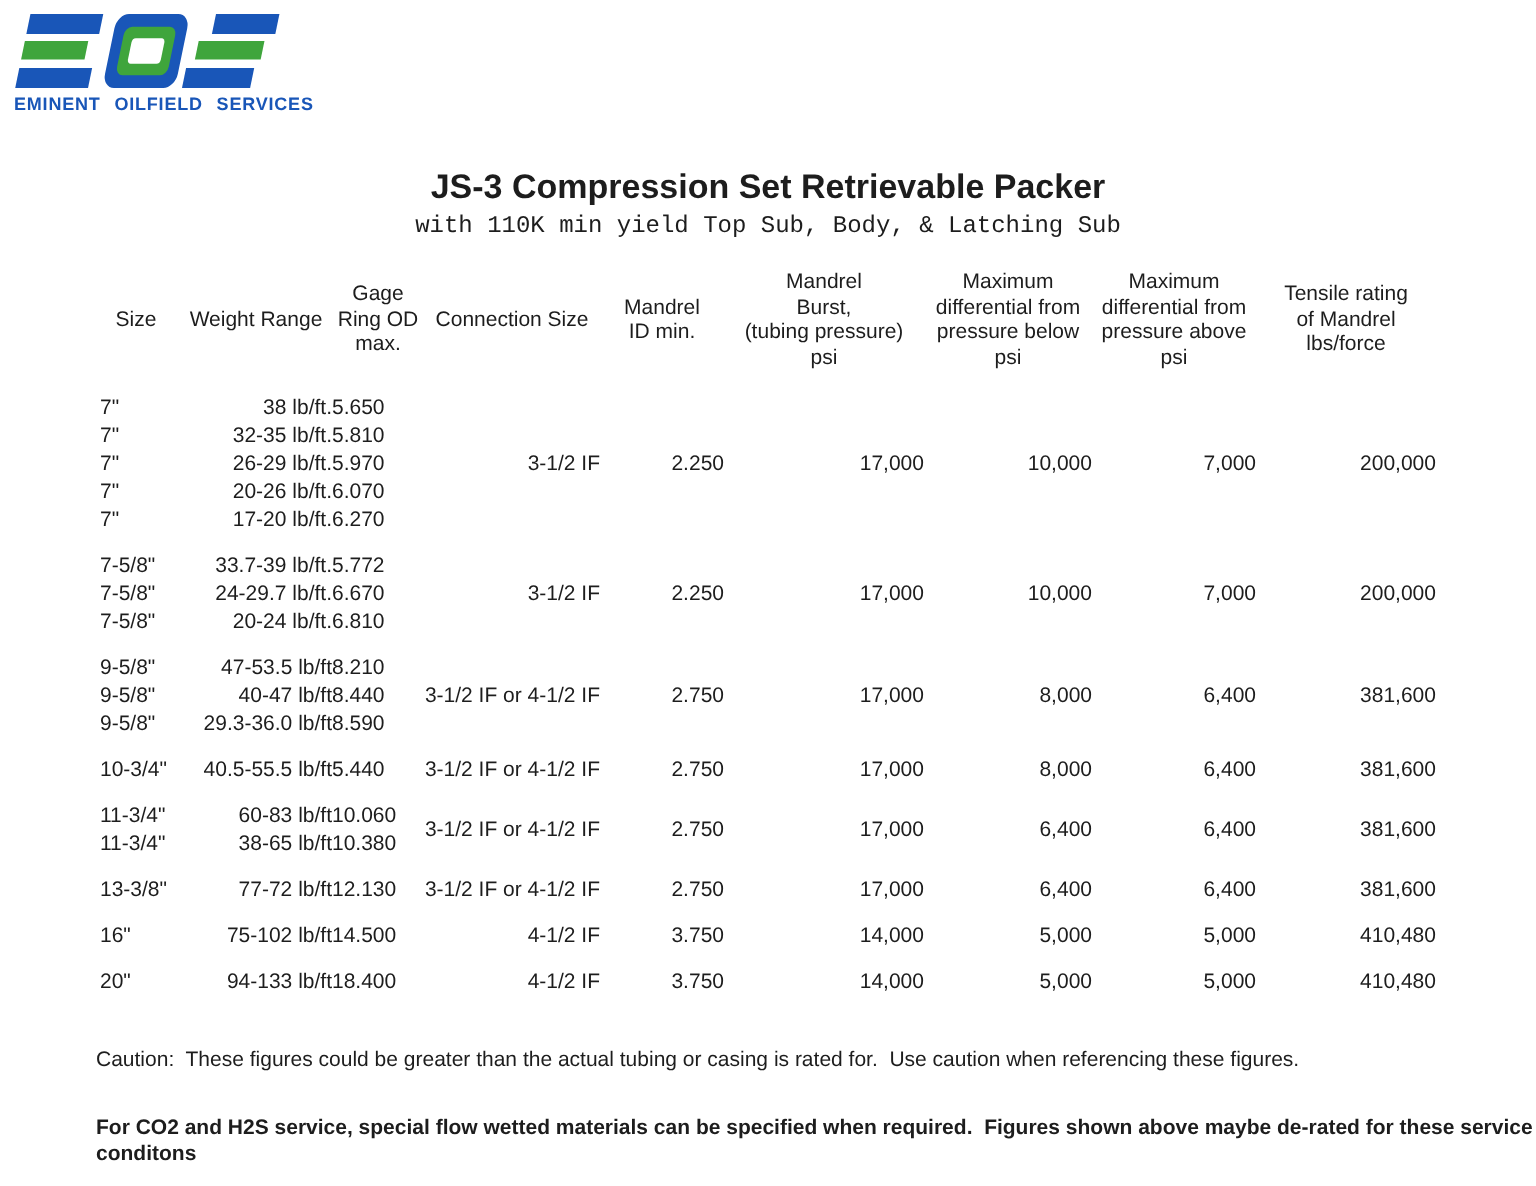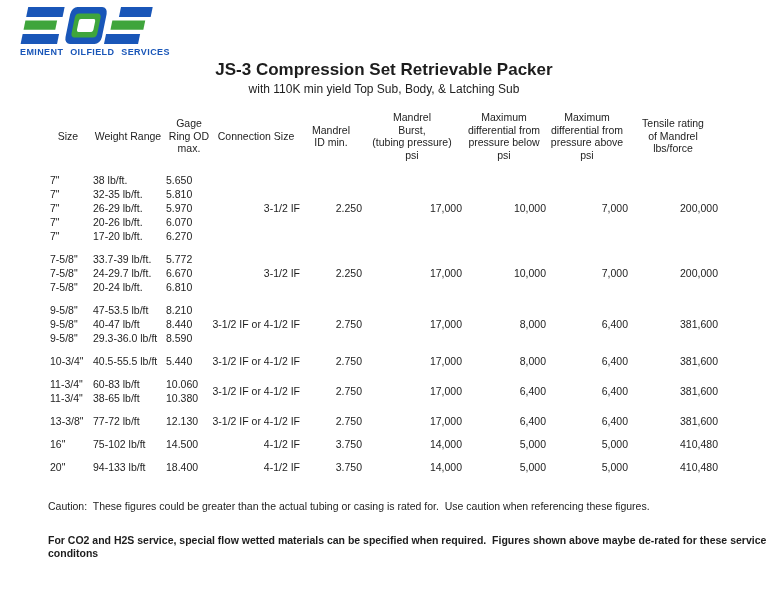--- a/index.html
+++ b/index.html
@@ -5,33 +5,33 @@
   html,body{margin:0;padding:0;background:#ffffff;}
   .page{
     position:relative;
     width:768px;height:593px;
     background:#ffffff;
     font-family:"Liberation Sans",sans-serif;
     color:#1d1d1d;
     overflow:hidden;
   }
   
-  .logo{position:absolute;top:7px;left:20px;width:150px;}
+  .logo{position:absolute;top:7px;left:7px;width:150px;}
   .logo-mark{display:block;width:138px;height:37px;}
   .tagline{
     margin-top:3px;
     font-size:9px;font-weight:bold;
     color:var(--logo-blue,#1956b8);
     letter-spacing:0.4px;word-spacing:4px;
     white-space:nowrap;
   }
   
-  .heading{padding-top:60px;text-align:center;}
+  .heading{padding-top:84px;text-align:center;}
   .title{font-size:17px;font-weight:bold;line-height:20px;}
-  .subtitle{font-size:12px;line-height:15px;margin-top:2px;}
+  .subtitle{font-size:12px;line-height:15px;margin-top:2px;font-family:Liberation Mono, monospace;}
   
   table.spec{
     border-collapse:collapse;table-layout:fixed;
     margin:14px 0 0 46px;width:672px;
   }
   col.c-size{width:44px;}
   col.c-weight{width:76px;}
   col.c-gage{width:46px;}
   col.c-connection{width:88px;}
   col.c-mandrel_id{width:62px;}
@@ -42,21 +42,21 @@
   th{
     font-weight:normal;font-size:10.5px;line-height:12.5px;
     text-align:center;vertical-align:middle;
     white-space:pre-line;padding:0 0 12px 0;
   }
   td{
     font-size:10.5px;line-height:14px;height:14px;
     padding:0;vertical-align:middle;white-space:nowrap;
   }
   td.c-size{text-align:left;padding-left:4px;}
-  td.c-weight{text-align:left;padding-left:3px;}
+  td.c-weight{text-align:right;padding-left:3px;}
   td.c-gage{padding-right:10px;}
   td.c-shared{text-align:right;}
   tr.spacer td{height:9px;line-height:9px;font-size:1px;}
   
   .notes{margin:26px 0 8px 48px;font-size:10.5px;line-height:13px;}
   .note{white-space:pre-wrap;}
   .note + .note{margin-top:21px;font-weight:bold;}
 </style>
 </head>
 <body>

